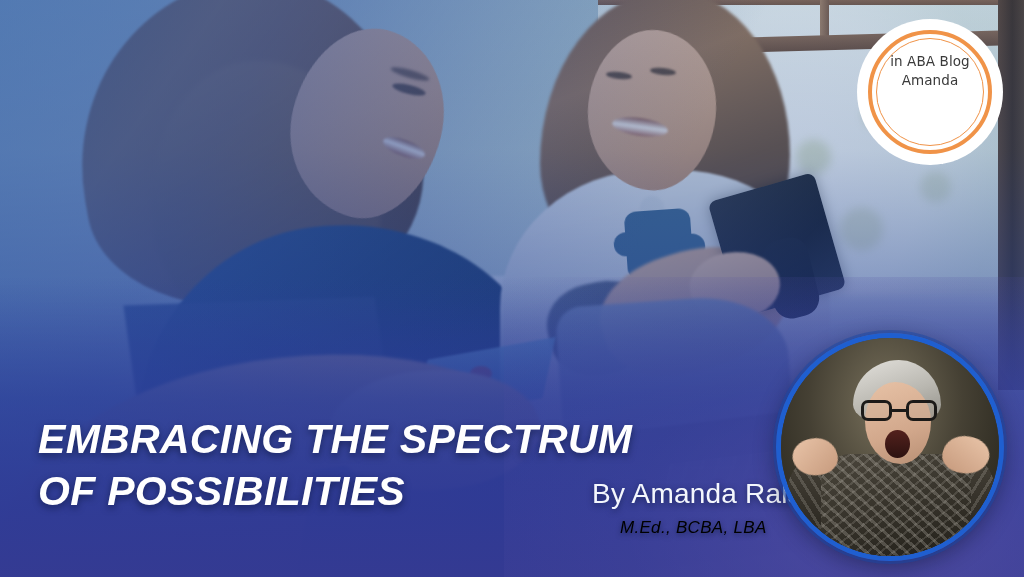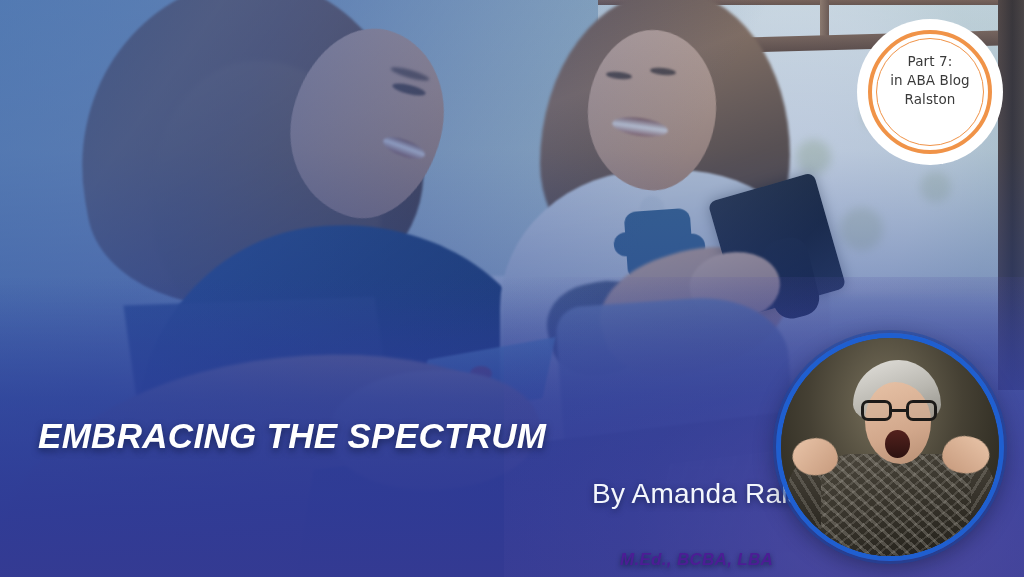--- a/index.html
+++ b/index.html
@@ -287,40 +287,39 @@
   
   .eyebrow{
     position:absolute;left:40px;top:364px;
     color:#f2f5fb;font-size:27px;letter-spacing:.2px;
     text-shadow:0 2px 5px rgba(10,20,50,.55);
     font-weight:400;
   }
   .headline{
     position:absolute;left:38px;top:414px;
     color:#ffffff;
-    font-size:35px;line-height:1.26;
+    font-size:41px;line-height:1.26;
     font-weight:bold;font-style:italic;
     letter-spacing:.3px;
     text-shadow:0 3px 7px rgba(8,16,48,.55);
   }
   .headline span{display:block;}
 
   
   .byline{
     position:absolute;left:592px;top:478px;
     color:#f4f7fd;font-size:28px;font-weight:400;
     text-shadow:0 2px 6px rgba(10,20,50,.6);
     letter-spacing:.2px;
   }
   .credentials{
     position:absolute;left:620px;top:518px;
-    color:#4c1d95;font-size:17px;font-style:italic;font-weight:bold;
+    color:#000000;font-size:17px;font-style:italic;font-weight:normal;
     text-shadow:0 2px 5px rgba(10,20,50,.6);
     letter-spacing:.3px;
-    margin-top:32px;
   }
 
   
   .portrait{
     position:absolute;left:776px;top:333px;width:228px;height:228px;
     border-radius:50%;
     border:5px solid #1f5fd0;
     box-shadow:0 0 0 3px rgba(25,72,165,.5), 0 6px 22px rgba(6,14,40,.45);
     overflow:hidden;
     background:radial-gradient(ellipse at 50% 38%, #5e5847 0%, #3e3a30 52%, #262319 100%);
@@ -448,28 +447,28 @@
 
   <div class="badge">
     <div class="badge-scallop">
       <svg viewBox="0 0 146 146" aria-hidden="true">
         <polygon fill="#ffffff" points="73,0.5 78.1,5.5 84.1,1.6 88.2,7.4 94.8,4.7 98,11.1 105,9.6 107.2,16.4 114.4,16.2 115.5,23.3 122.6,24.3 122.6,31.5 129.4,33.7 128.3,40.8 134.7,44.1 132.5,51 138.3,55.2 135.1,61.6 140.1,66.6 136,72.4 140.2,78.1 135.3,83.4 138.4,89.9 132.9,94.4 135,101.3 128.9,104.8 129.9,112 123.4,114.4 123.3,121.6 116.5,122.9 115.4,130.1 108.4,130.2 106.2,137 99.4,136 96.2,142.4 89.7,139.4 85.5,145.2 79.6,141.1 74.5,145.8 69.4,141.1 63.5,145.3 59.3,139.5 52.8,142.5 49.6,136.1 42.6,137.1 40.4,130.3 33.3,130.2 32.2,123 25.4,121.7 25.2,114.5 18.7,112.1 19.6,104.9 13.5,101.4 15.5,94.5 10,90 13,83.5 8.1,78.2 12.3,72.5 8.1,66.7 13.1,61.7 9.9,55.3 15.7,51.1 13.5,44.2 19.9,40.9 18.8,33.8 25.5,31.6 25.5,24.4 32.6,23.4 33.8,16.3 41,16.5 43.2,9.7 50.2,11.2 53.4,4.8 60,7.5 64.1,1.7 70.1,5.6"></polygon>
       </svg>
     </div>
     <div class="badge-ring-outer"></div>
     <div class="badge-ring-inner"></div>
     <div class="badge-text">
-      <span>Part 7:</span>
       <span>in ABA Blog</span>
-      <span>Ralston</span>
+      <span>Amanda</span>
     </div>
   </div>
 
   <div class="headline">
     <span>EMBRACING THE SPECTRUM</span>
+    <span>OF POSSIBILITIES</span>
   </div>
 
   <div class="byline">By Amanda Ralston</div>
   <div class="credentials">M.Ed., BCBA, LBA</div>
 
   <div class="portrait">
     <div class="portrait-inner">
       <div class="p-bg"></div>
       <div class="p-arm-l"></div>
       <div class="p-arm-r"></div>

